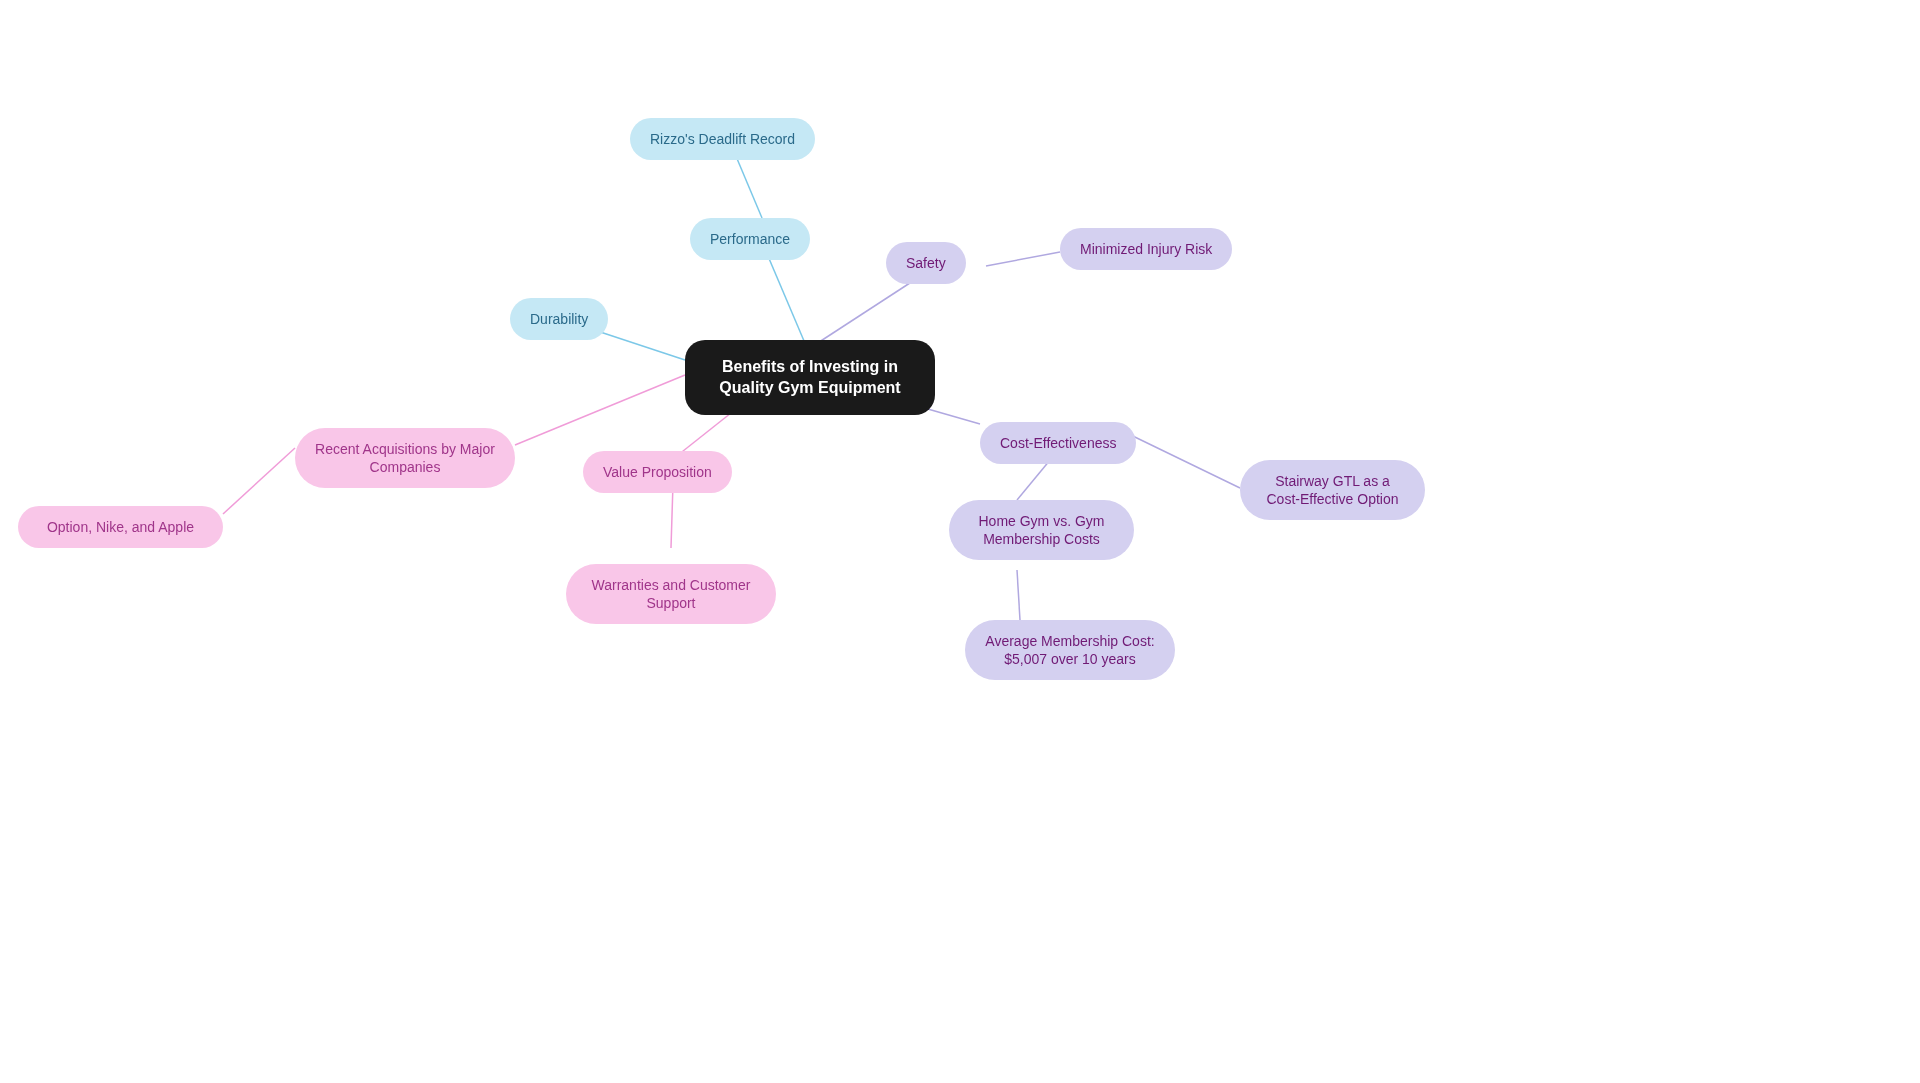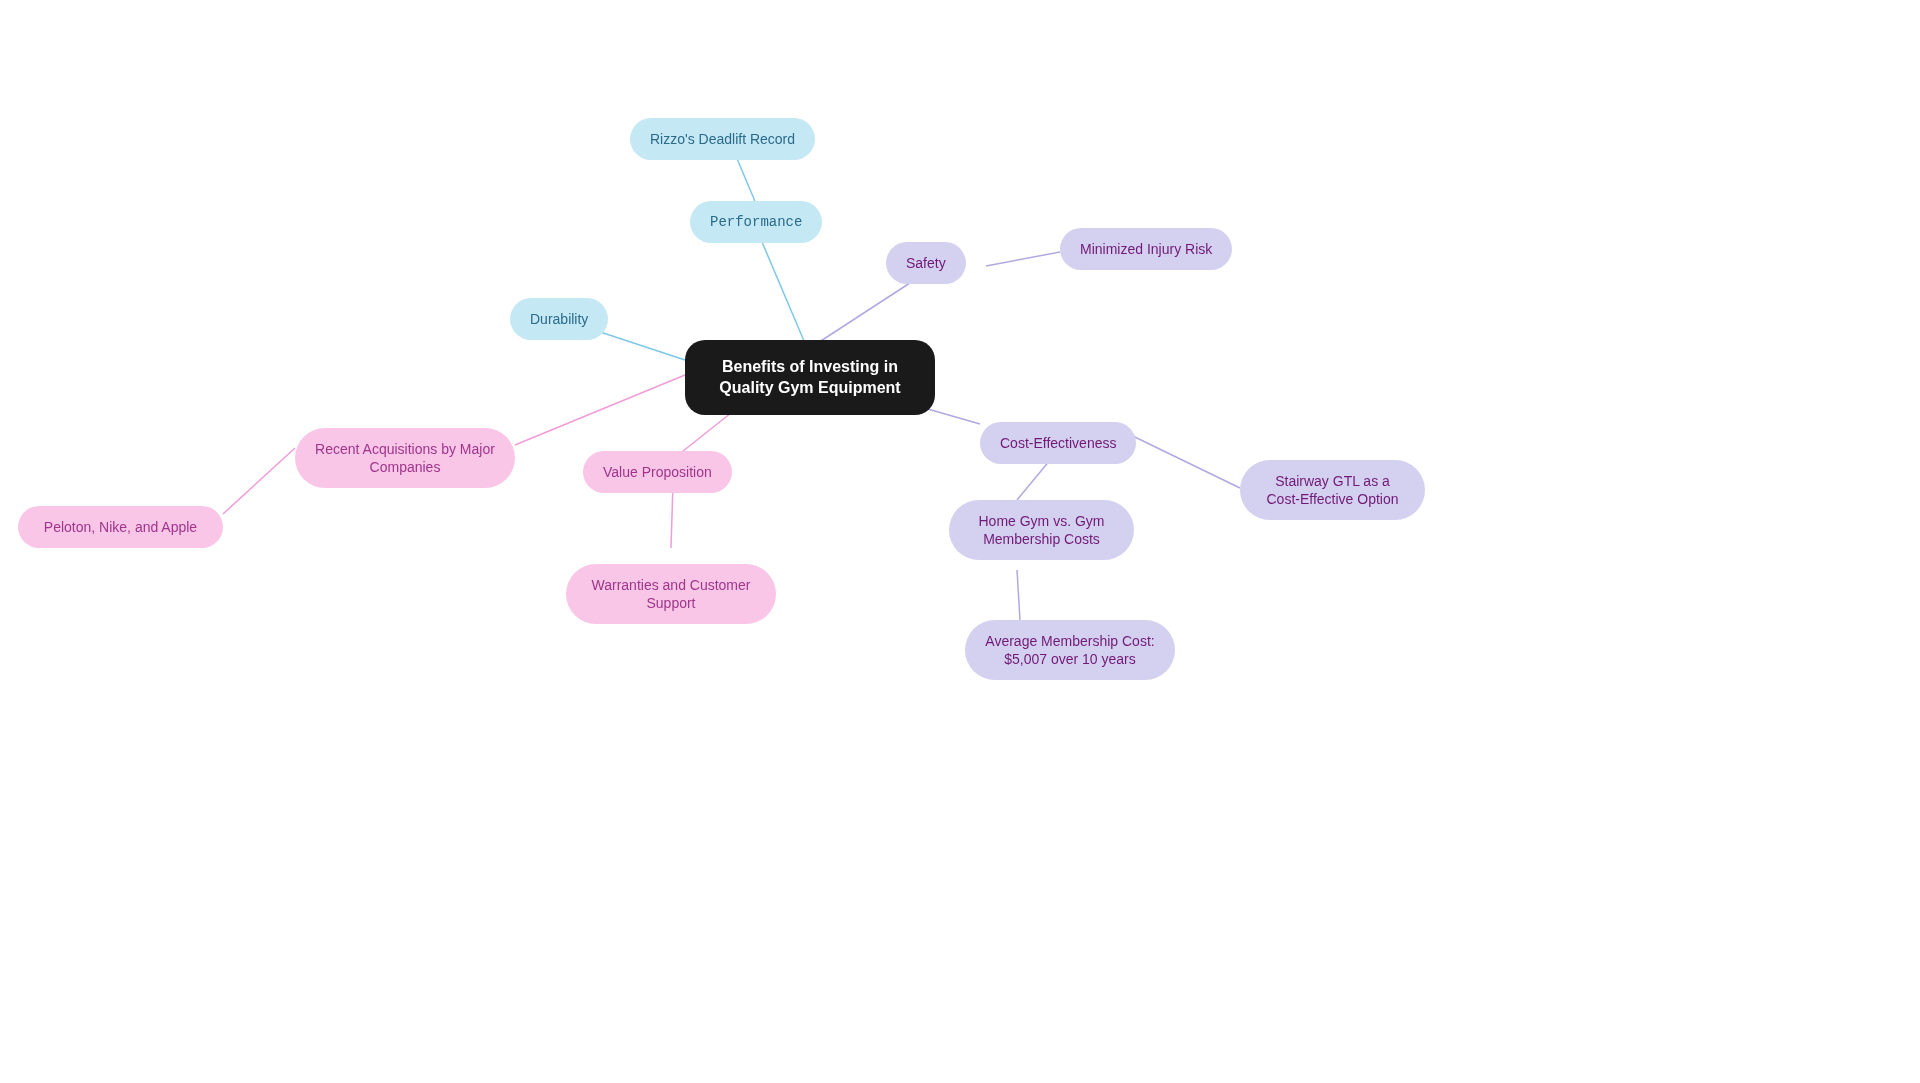--- a/index.html
+++ b/index.html
@@ -90,21 +90,21 @@
 
   <line x1="673" y1="483" x2="671" y2="548" stroke="#f09cd8" stroke-width="1.5"></line>
 
   <line x1="685" y1="375" x2="515" y2="445" stroke="#f09cd8" stroke-width="1.5"></line>
 
   <line x1="295" y1="448" x2="223" y2="514" stroke="#f09cd8" stroke-width="1.5"></line>
 </svg>
 
 <div class="node node-center" style="left: 685px; top: 340px;">Benefits of Investing in Quality Gym Equipment</div>
 
-<div class="node node-blue" style="left: 690px; top: 201px; font-family: Liberation Mono, monospace;">Performance</div>
+<div class="node node-blue" style="left: 690px; top: 218px;">Performance</div>
 
 <div class="node node-blue" style="left: 630px; top: 118px;">Rizzo's Deadlift Record</div>
 
 <div class="node node-blue" style="left: 510px; top: 298px;">Durability</div>
 
 <div class="node node-purple" style="left: 886px; top: 242px;">Safety</div>
 
 <div class="node node-purple" style="left: 1060px; top: 228px;">Minimized Injury Risk</div>
 
 <div class="node node-purple" style="left: 980px; top: 400px; margin-top: 22px;">Cost-Effectiveness</div>
@@ -114,13 +114,13 @@
 <div class="node node-purple" style="left: 949px; top: 500px; width: 185px;">Home Gym vs. Gym Membership Costs</div>
 
 <div class="node node-purple" style="left: 965px; top: 620px; width: 210px;">Average Membership Cost: $5,007 over 10 years</div>
 
 <div class="node node-pink" style="left: 583px; top: 435px;">Value Proposition</div>
 
 <div class="node node-pink" style="left: 566px; top: 548px; width: 210px;">Warranties and Customer Support</div>
 
 <div class="node node-pink" style="left: 295px; top: 412px; width: 220px;">Recent Acquisitions by Major Companies</div>
 
-<div class="node node-pink" style="left: 18px; top: 490px; width: 205px;">Peloton, Nike, and Apple</div>
+<div class="node node-pink" style="left: 18px; top: 490px; width: 205px;">Option, Nike, and Apple</div>
 
 </body></html>

